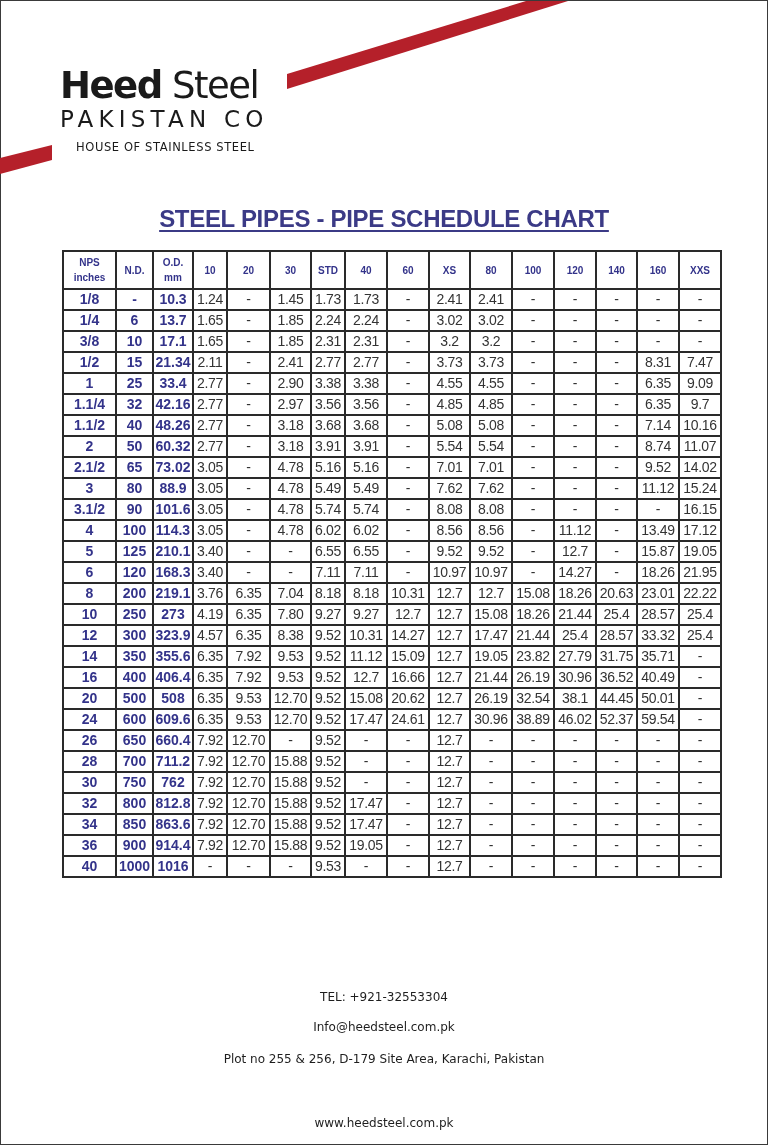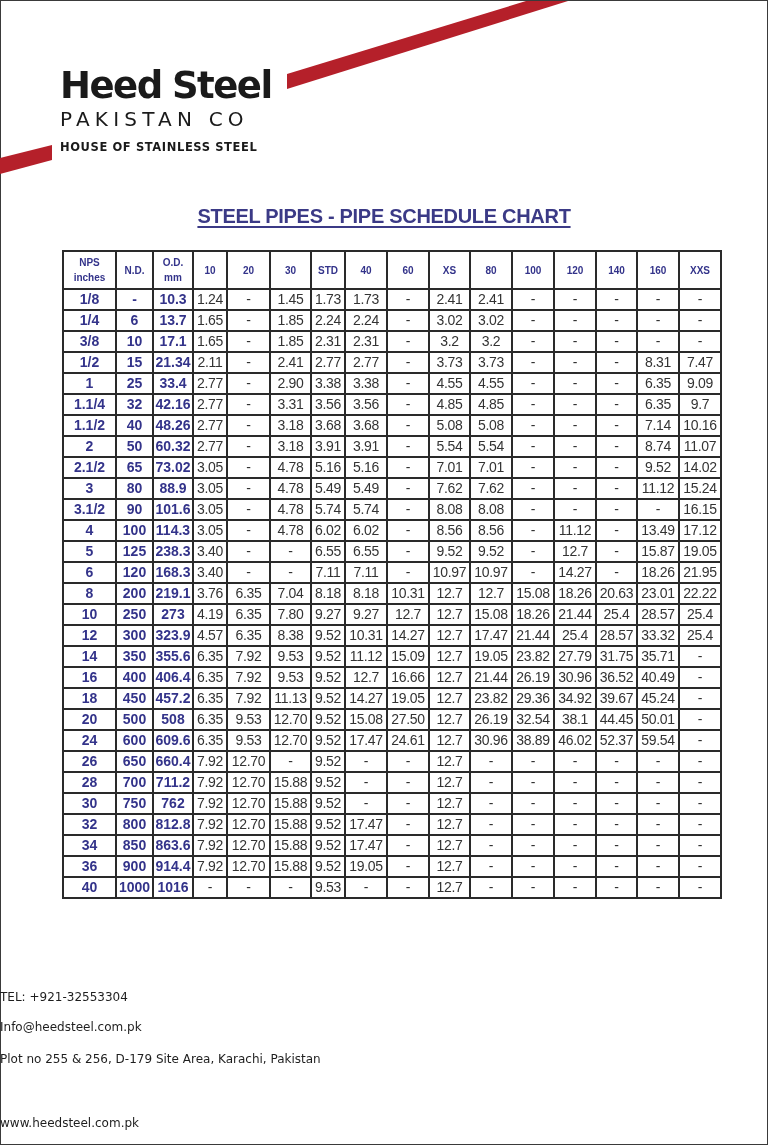--- a/index.html
+++ b/index.html
@@ -2,32 +2,32 @@
 <html><head>
 <meta charset="utf-8">
 <style>
   html, body { margin: 0; padding: 0; background: #ffffff; }
   body { width: 768px; height: 1145px; position: relative; overflow: hidden; font-family: "Liberation Sans", sans-serif; }
   .page-frame { position: absolute; left: 0; top: 0; width: 766px; height: 1143px; border: 1px solid #3a3a3a; }
   .stripe { position: absolute; left: 0; top: 0; width: 768px; height: 200px; }
   .logo { position: absolute; left: 60px; top: 66px; color: #1a1a1a; }
   .logo-main { font-family: "DejaVu Sans", sans-serif; font-size: 37px; letter-spacing: -1.5px; line-height: 40px; white-space: nowrap; }
   .logo-main .bold { font-weight: bold; }
-  .logo-main .reg { font-weight: bold; }
-  .logo-sub { font-family: "DejaVu Sans", sans-serif; font-size: 20px; letter-spacing: 5.2px; line-height: 22px; margin-top: 2px; white-space: nowrap; }
-  .logo-tag { font-family: "DejaVu Sans", sans-serif; font-weight: bold; font-size: 11.5px; letter-spacing: 0.6px; margin-top: 10px; white-space: nowrap; }
+  .logo-main .reg { font-weight: normal; }
+  .logo-sub { font-family: "DejaVu Sans", sans-serif; font-size: 23px; letter-spacing: 5.2px; line-height: 22px; margin-top: 2px; white-space: nowrap; }
+  .logo-tag { font-family: "DejaVu Sans", sans-serif; font-weight: normal; font-size: 11.5px; letter-spacing: 0.6px; margin-top: 10px; white-space: nowrap; margin-left: 16px; }
   .title { position: absolute; left: 0; width: 768px; top: 205px; text-align: center; }
-  .title span { font-family: "Liberation Sans", sans-serif; font-weight: bold; font-size: 20px; color: #3b3a86; text-decoration: underline; text-decoration-thickness: 2px; text-underline-offset: 3px; letter-spacing: -0.3px; }
+  .title span { font-family: "Liberation Sans", sans-serif; font-weight: bold; font-size: 24px; color: #3b3a86; text-decoration: underline; text-decoration-thickness: 2px; text-underline-offset: 3px; letter-spacing: -0.3px; }
   table.sched { position: absolute; left: 62px; top: 250px; border-collapse: collapse; table-layout: fixed; }
   table.sched td, table.sched th { border: 2px solid #2a2a2a; padding: 0; text-align: center; overflow: hidden; white-space: nowrap; }
   table.sched th { height: 36px; font-weight: bold; font-size: 10px; line-height: 15px; color: #33338a; }
   table.sched td { height: 19px; font-size: 14px; line-height: 17px; color: #333; }
   table.sched td.k { font-weight: bold; color: #33338a; }
   table.sched td.v { letter-spacing: -0.3px; }
-  .footer { position: absolute; left: 0; width: 768px; text-align: left; color: #1e1e1e; font-family: "DejaVu Sans", sans-serif; font-size: 12px; }
+  .footer { position: absolute; left: 0; width: 768px; text-align: center; color: #1e1e1e; font-family: "DejaVu Sans", sans-serif; font-size: 12px; }
 </style>
 </head>
 <body>
 
 <div class="page-frame"></div>
 
 <svg class="stripe" viewBox="0 0 768 200" width="768" height="200">
   <polygon points="0,158 52,145 52,160 0,174" fill="#b5202a"></polygon>
   <polygon points="287,74 526,1 568,1 287,89" fill="#b5202a"></polygon>
 </svg>
@@ -205,21 +205,21 @@
         <td class="v">-</td>
         <td class="v">6.35</td>
         <td class="v">9.09</td>
       </tr>
       <tr>
         <td class="k">1.1/4</td>
         <td class="k">32</td>
         <td class="k">42.16</td>
         <td class="v">2.77</td>
         <td class="v">-</td>
-        <td class="v">3.31</td>
+        <td class="v">2.97</td>
         <td class="v">3.56</td>
         <td class="v">3.56</td>
         <td class="v">-</td>
         <td class="v">4.85</td>
         <td class="v">4.85</td>
         <td class="v">-</td>
         <td class="v">-</td>
         <td class="v">-</td>
         <td class="v">6.35</td>
         <td class="v">9.7</td>
@@ -328,21 +328,21 @@
         <td class="v">8.56</td>
         <td class="v">-</td>
         <td class="v">11.12</td>
         <td class="v">-</td>
         <td class="v">13.49</td>
         <td class="v">17.12</td>
       </tr>
       <tr>
         <td class="k">5</td>
         <td class="k">125</td>
-        <td class="k">238.3</td>
+        <td class="k">210.1</td>
         <td class="v">3.40</td>
         <td class="v">-</td>
         <td class="v">-</td>
         <td class="v">6.55</td>
         <td class="v">6.55</td>
         <td class="v">-</td>
         <td class="v">9.52</td>
         <td class="v">9.52</td>
         <td class="v">-</td>
         <td class="v">12.7</td>
@@ -452,47 +452,29 @@
         <td class="v">16.66</td>
         <td class="v">12.7</td>
         <td class="v">21.44</td>
         <td class="v">26.19</td>
         <td class="v">30.96</td>
         <td class="v">36.52</td>
         <td class="v">40.49</td>
         <td class="v">-</td>
       </tr>
       <tr>
-        <td class="k">18</td>
-        <td class="k">450</td>
-        <td class="k">457.2</td>
-        <td class="v">6.35</td>
-        <td class="v">7.92</td>
-        <td class="v">11.13</td>
-        <td class="v">9.52</td>
-        <td class="v">14.27</td>
-        <td class="v">19.05</td>
-        <td class="v">12.7</td>
-        <td class="v">23.82</td>
-        <td class="v">29.36</td>
-        <td class="v">34.92</td>
-        <td class="v">39.67</td>
-        <td class="v">45.24</td>
-        <td class="v">-</td>
-      </tr>
-      <tr>
         <td class="k">20</td>
         <td class="k">500</td>
         <td class="k">508</td>
         <td class="v">6.35</td>
         <td class="v">9.53</td>
         <td class="v">12.70</td>
         <td class="v">9.52</td>
         <td class="v">15.08</td>
-        <td class="v">27.50</td>
+        <td class="v">20.62</td>
         <td class="v">12.7</td>
         <td class="v">26.19</td>
         <td class="v">32.54</td>
         <td class="v">38.1</td>
         <td class="v">44.45</td>
         <td class="v">50.01</td>
         <td class="v">-</td>
       </tr>
       <tr>
         <td class="k">24</td>

